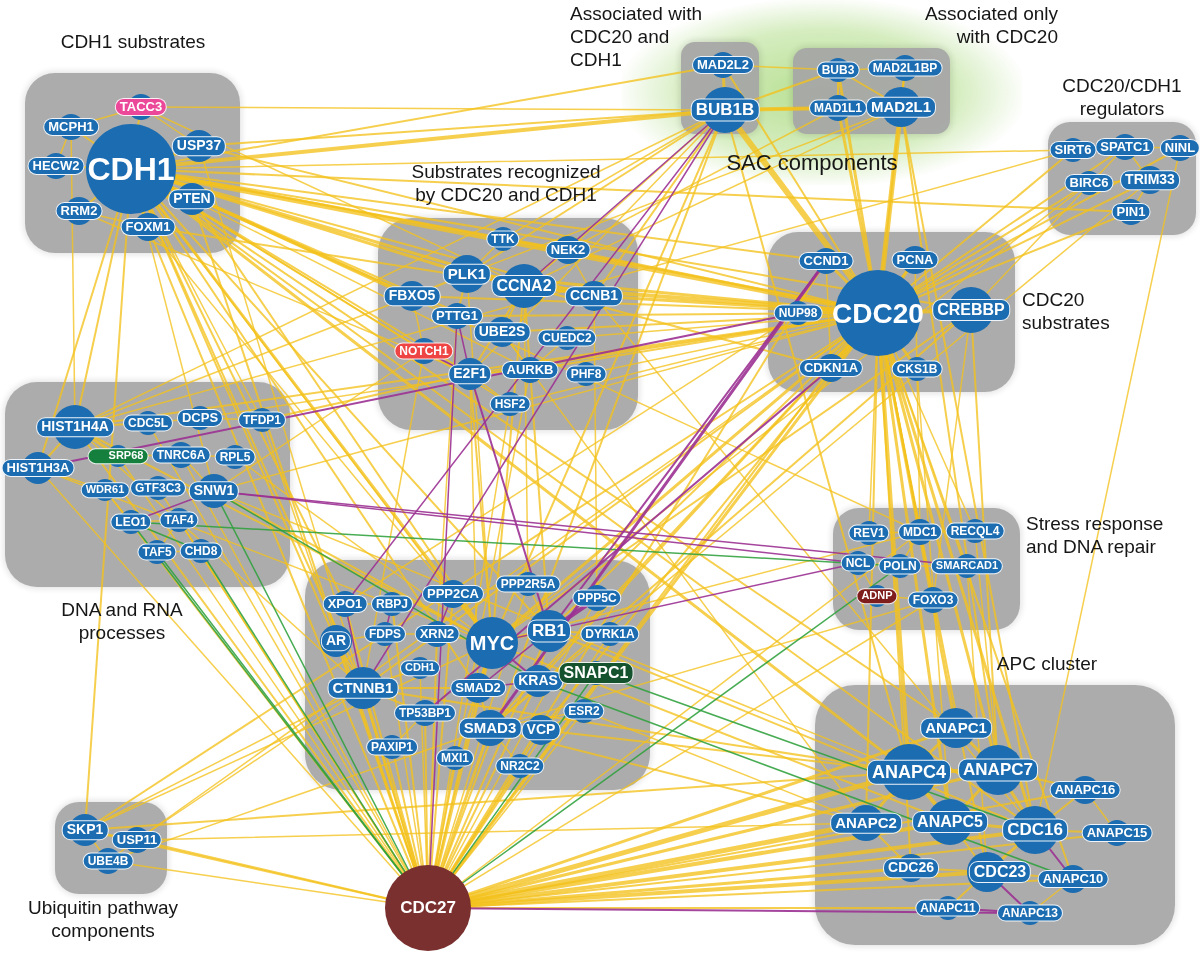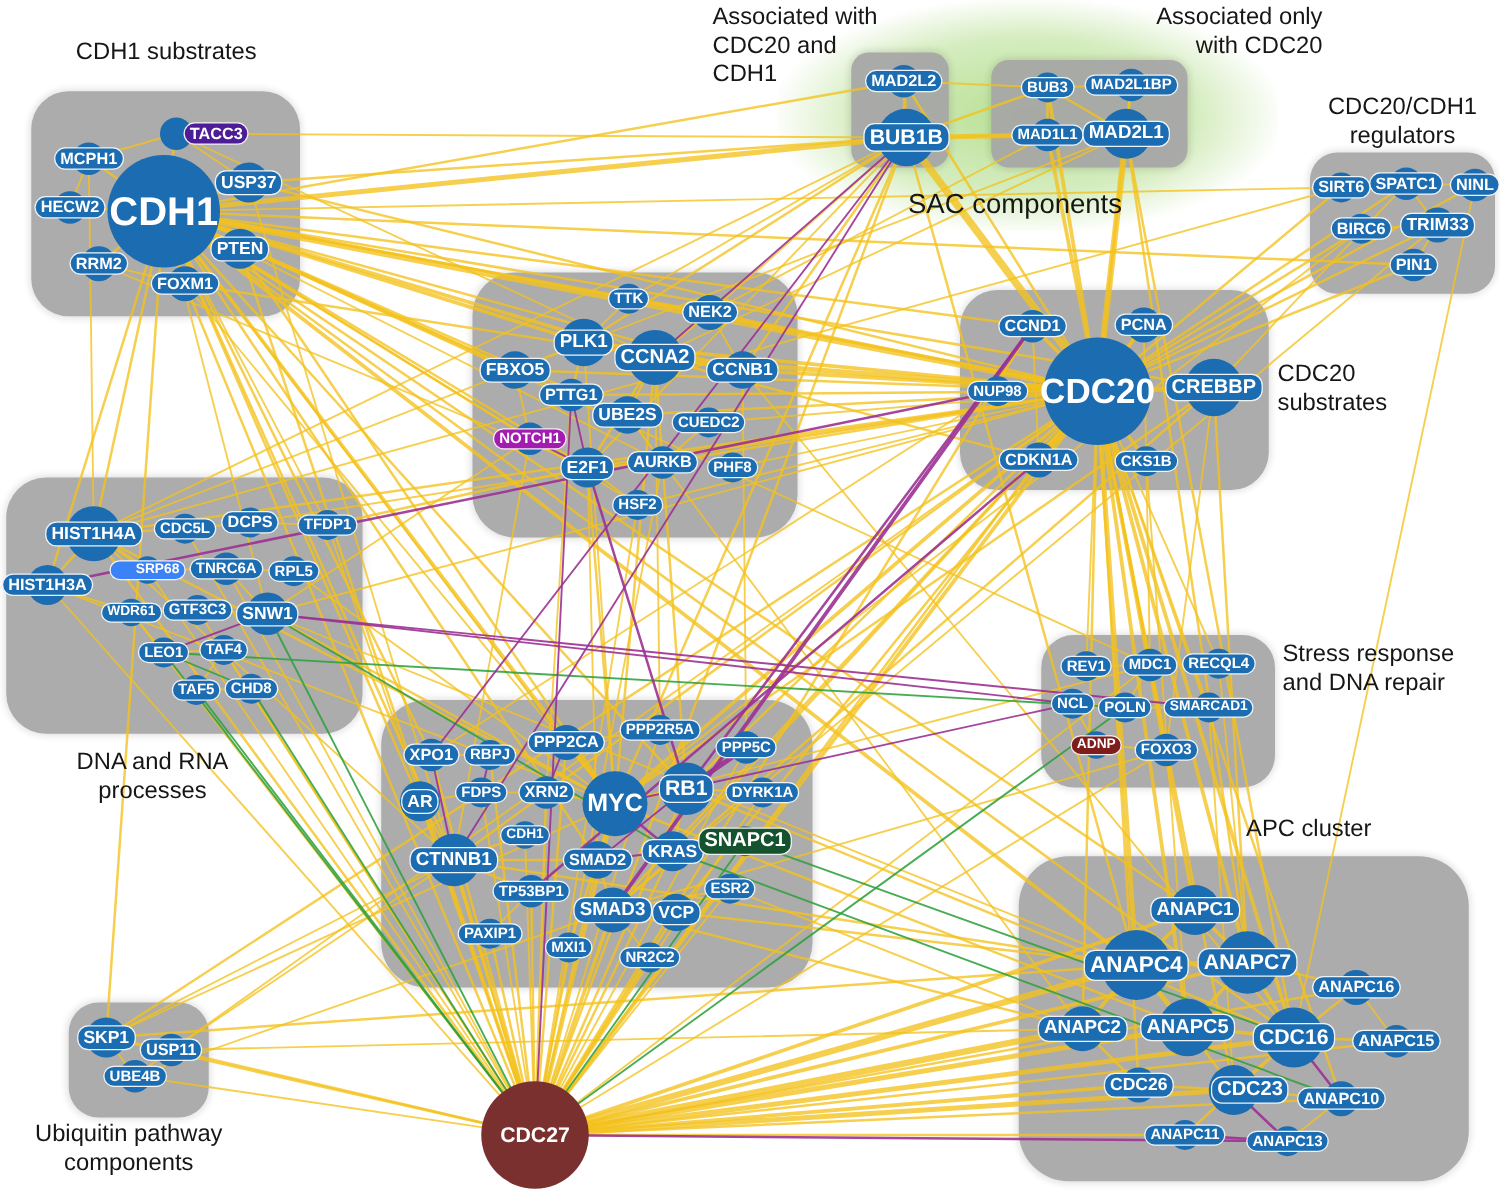--- a/index.html
+++ b/index.html
@@ -395,21 +395,21 @@
     <div class="cluster-box" style="left: 1048px; top: 122px; width: 148px; height: 113px; border-radius: 22px; background: rgb(166, 166, 166); opacity: 0.93;"></div>
     <div class="cluster-box" style="left: 378px; top: 218px; width: 260px; height: 212px; border-radius: 34px; background: rgb(166, 166, 166); opacity: 0.93;"></div>
     <div class="cluster-box" style="left: 768px; top: 232px; width: 247px; height: 160px; border-radius: 30px; background: rgb(166, 166, 166); opacity: 0.93;"></div>
     <div class="cluster-box" style="left: 5px; top: 382px; width: 285px; height: 205px; border-radius: 32px; background: rgb(166, 166, 166); opacity: 0.93;"></div>
     <div class="cluster-box" style="left: 305px; top: 560px; width: 345px; height: 230px; border-radius: 36px; background: rgb(166, 166, 166); opacity: 0.93;"></div>
     <div class="cluster-box" style="left: 833px; top: 508px; width: 187px; height: 122px; border-radius: 26px; background: rgb(166, 166, 166); opacity: 0.93;"></div>
     <div class="cluster-box" style="left: 815px; top: 685px; width: 360px; height: 260px; border-radius: 40px; background: rgb(166, 166, 166); opacity: 0.93;"></div>
     <div class="cluster-box" style="left: 55px; top: 802px; width: 112px; height: 92px; border-radius: 24px; background: rgb(166, 166, 166); opacity: 0.93;"></div>
     <div class="node" style="left: 141px; top: 107px; width: 0px; height: 0px;">
       <div class="node-circle" style="width: 26px; height: 26px; background: rgb(27, 108, 176);"></div>
-      <div class="node-label" style="font-size: 13px; background: #4c1d95; border: 1.5px solid rgba(255, 255, 255, 0.92); margin-left: 32px;">TACC3</div>
+      <div class="node-label" style="font-size: 13px; background: #ec4899; border: 1.5px solid rgba(255, 255, 255, 0.92);">TACC3</div>
     </div>
     <div class="node" style="left: 71px; top: 127px; width: 0px; height: 0px;">
       <div class="node-circle" style="width: 26px; height: 26px; background: rgb(27, 108, 176);"></div>
       <div class="node-label" style="font-size: 13px; background: rgb(27, 108, 176); border: 1.5px solid rgba(255, 255, 255, 0.92);">MCPH1</div>
     </div>
     <div class="node" style="left: 131px; top: 169px; width: 0px; height: 0px;">
       <div class="node-circle" style="width: 90px; height: 90px; background: rgb(27, 108, 176);"></div>
       <div class="node-label" style="font-size: 32px; background: transparent; border: none;">CDH1</div>
     </div>
     <div class="node" style="left: 199px; top: 146px; width: 0px; height: 0px;">
@@ -511,21 +511,21 @@
     <div class="node" style="left: 502px; top: 332px; width: 0px; height: 0px;">
       <div class="node-circle" style="width: 30px; height: 30px; background: rgb(27, 108, 176);"></div>
       <div class="node-label" style="font-size: 14px; background: rgb(27, 108, 176); border: 1.5px solid rgba(255, 255, 255, 0.92);">UBE2S</div>
     </div>
     <div class="node" style="left: 567px; top: 338px; width: 0px; height: 0px;">
       <div class="node-circle" style="width: 24px; height: 24px; background: rgb(27, 108, 176);"></div>
       <div class="node-label" style="font-size: 12px; background: rgb(27, 108, 176); border: 1.5px solid rgba(255, 255, 255, 0.92);">CUEDC2</div>
     </div>
     <div class="node" style="left: 424px; top: 351px; width: 0px; height: 0px;">
       <div class="node-circle" style="width: 26px; height: 26px; background: rgb(27, 108, 176);"></div>
-      <div class="node-label" style="font-size: 12px; background: #a21caf; border: 1.5px solid rgba(255, 255, 255, 0.92);">NOTCH1</div>
+      <div class="node-label" style="font-size: 12px; background: #ef4444; border: 1.5px solid rgba(255, 255, 255, 0.92);">NOTCH1</div>
     </div>
     <div class="node" style="left: 470px; top: 374px; width: 0px; height: 0px;">
       <div class="node-circle" style="width: 32px; height: 32px; background: rgb(27, 108, 176);"></div>
       <div class="node-label" style="font-size: 14px; background: rgb(27, 108, 176); border: 1.5px solid rgba(255, 255, 255, 0.92);">E2F1</div>
     </div>
     <div class="node" style="left: 530px; top: 370px; width: 0px; height: 0px;">
       <div class="node-circle" style="width: 26px; height: 26px; background: rgb(27, 108, 176);"></div>
       <div class="node-label" style="font-size: 13px; background: rgb(27, 108, 176); border: 1.5px solid rgba(255, 255, 255, 0.92);">AURKB</div>
     </div>
     <div class="node" style="left: 586px; top: 374px; width: 0px; height: 0px;">
@@ -579,21 +579,21 @@
     <div class="node" style="left: 262px; top: 420px; width: 0px; height: 0px;">
       <div class="node-circle" style="width: 24px; height: 24px; background: rgb(27, 108, 176);"></div>
       <div class="node-label" style="font-size: 12px; background: rgb(27, 108, 176); border: 1.5px solid rgba(255, 255, 255, 0.92);">TFDP1</div>
     </div>
     <div class="node" style="left: 38px; top: 468px; width: 0px; height: 0px;">
       <div class="node-circle" style="width: 32px; height: 32px; background: rgb(27, 108, 176);"></div>
       <div class="node-label" style="font-size: 13px; background: rgb(27, 108, 176); border: 1.5px solid rgba(255, 255, 255, 0.92);">HIST1H3A</div>
     </div>
     <div class="node" style="left: 118px; top: 456px; width: 0px; height: 0px;">
       <div class="node-circle" style="width: 22px; height: 22px; background: rgb(27, 108, 176);"></div>
-      <div class="node-label" style="font-size: 11px; background: #3b82f6; border: 1.5px solid rgba(255, 255, 255, 0.92); padding-left: 20px;">SRP68</div>
+      <div class="node-label" style="font-size: 11px; background: #15803d; border: 1.5px solid rgba(255, 255, 255, 0.92); padding-left: 20px;">SRP68</div>
     </div>
     <div class="node" style="left: 181px; top: 455px; width: 0px; height: 0px;">
       <div class="node-circle" style="width: 26px; height: 26px; background: rgb(27, 108, 176);"></div>
       <div class="node-label" style="font-size: 12px; background: rgb(27, 108, 176); border: 1.5px solid rgba(255, 255, 255, 0.92);">TNRC6A</div>
     </div>
     <div class="node" style="left: 235px; top: 457px; width: 0px; height: 0px;">
       <div class="node-circle" style="width: 24px; height: 24px; background: rgb(27, 108, 176);"></div>
       <div class="node-label" style="font-size: 12px; background: rgb(27, 108, 176); border: 1.5px solid rgba(255, 255, 255, 0.92);">RPL5</div>
     </div>
     <div class="node" style="left: 105px; top: 490px; width: 0px; height: 0px;">
@@ -828,20 +828,24 @@
       <div>Associated only</div>
       <div>with CDC20</div>
     </div>
     <div class="annotation" style="font-size: 22px; left: 812px; top: 150px; transform: translateX(-50%); text-align: center;">
       <div>SAC components</div>
     </div>
     <div class="annotation" style="font-size: 19px; left: 1122px; top: 74px; transform: translateX(-50%); text-align: center;">
       <div>CDC20/CDH1</div>
       <div>regulators</div>
     </div>
+    <div class="annotation" style="font-size: 19px; left: 506px; top: 160px; transform: translateX(-50%); text-align: center;">
+      <div>Substrates recognized</div>
+      <div>by CDC20 and CDH1</div>
+    </div>
     <div class="annotation" style="font-size: 19px; left: 1022px; top: 288px; text-align: left;">
       <div>CDC20</div>
       <div>substrates</div>
     </div>
     <div class="annotation" style="font-size: 19px; left: 122px; top: 598px; transform: translateX(-50%); text-align: center;">
       <div>DNA and RNA</div>
       <div>processes</div>
     </div>
     <div class="annotation" style="font-size: 19px; left: 1026px; top: 512px; text-align: left;">
       <div>Stress response</div>

